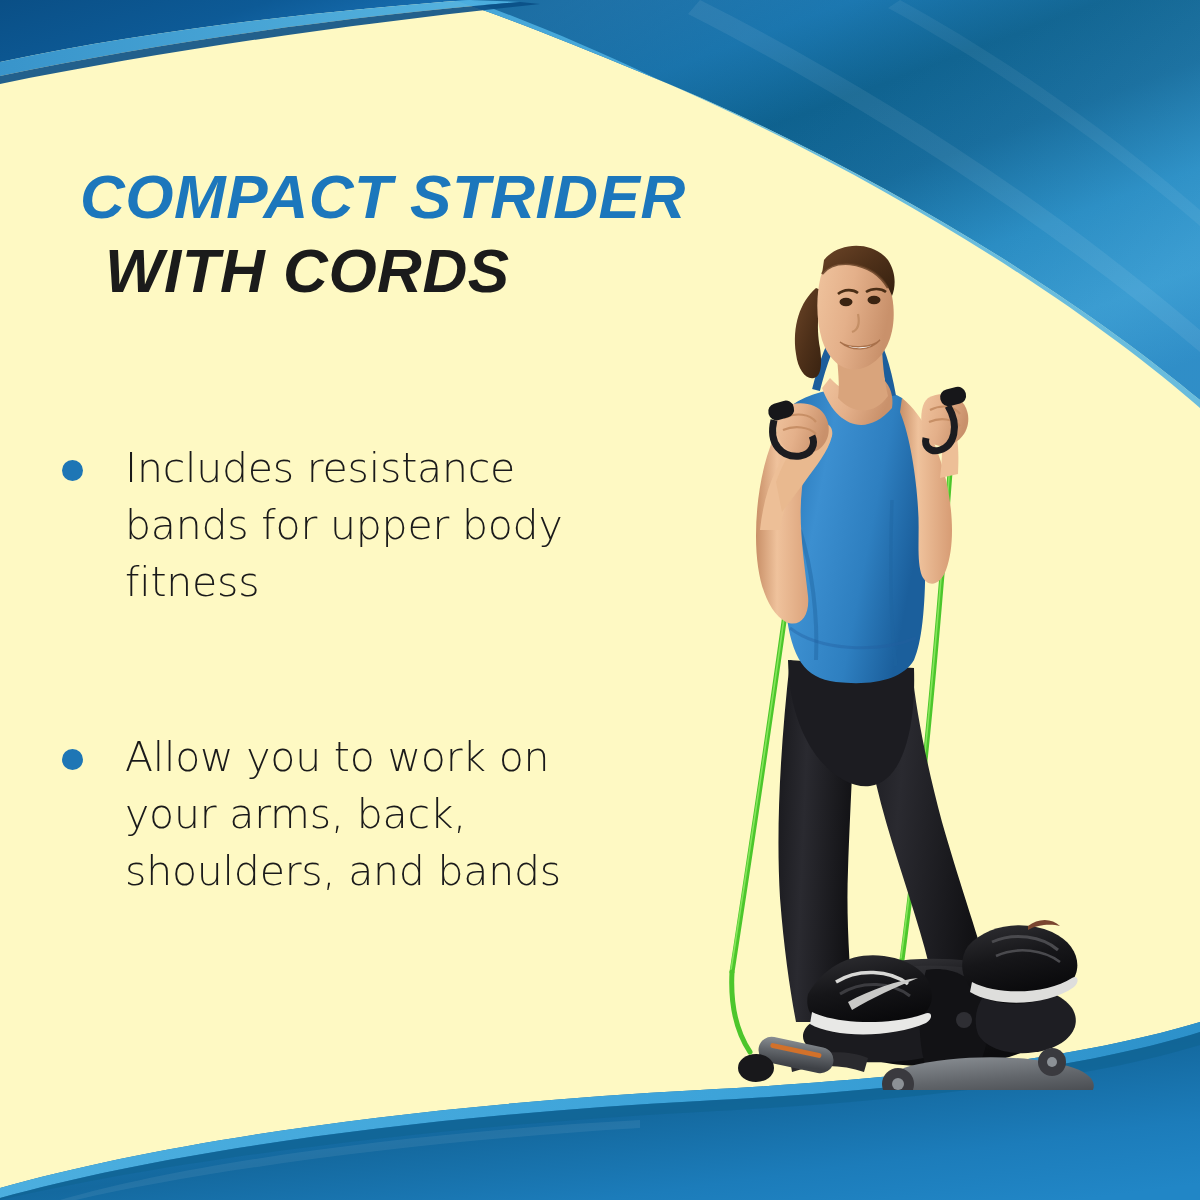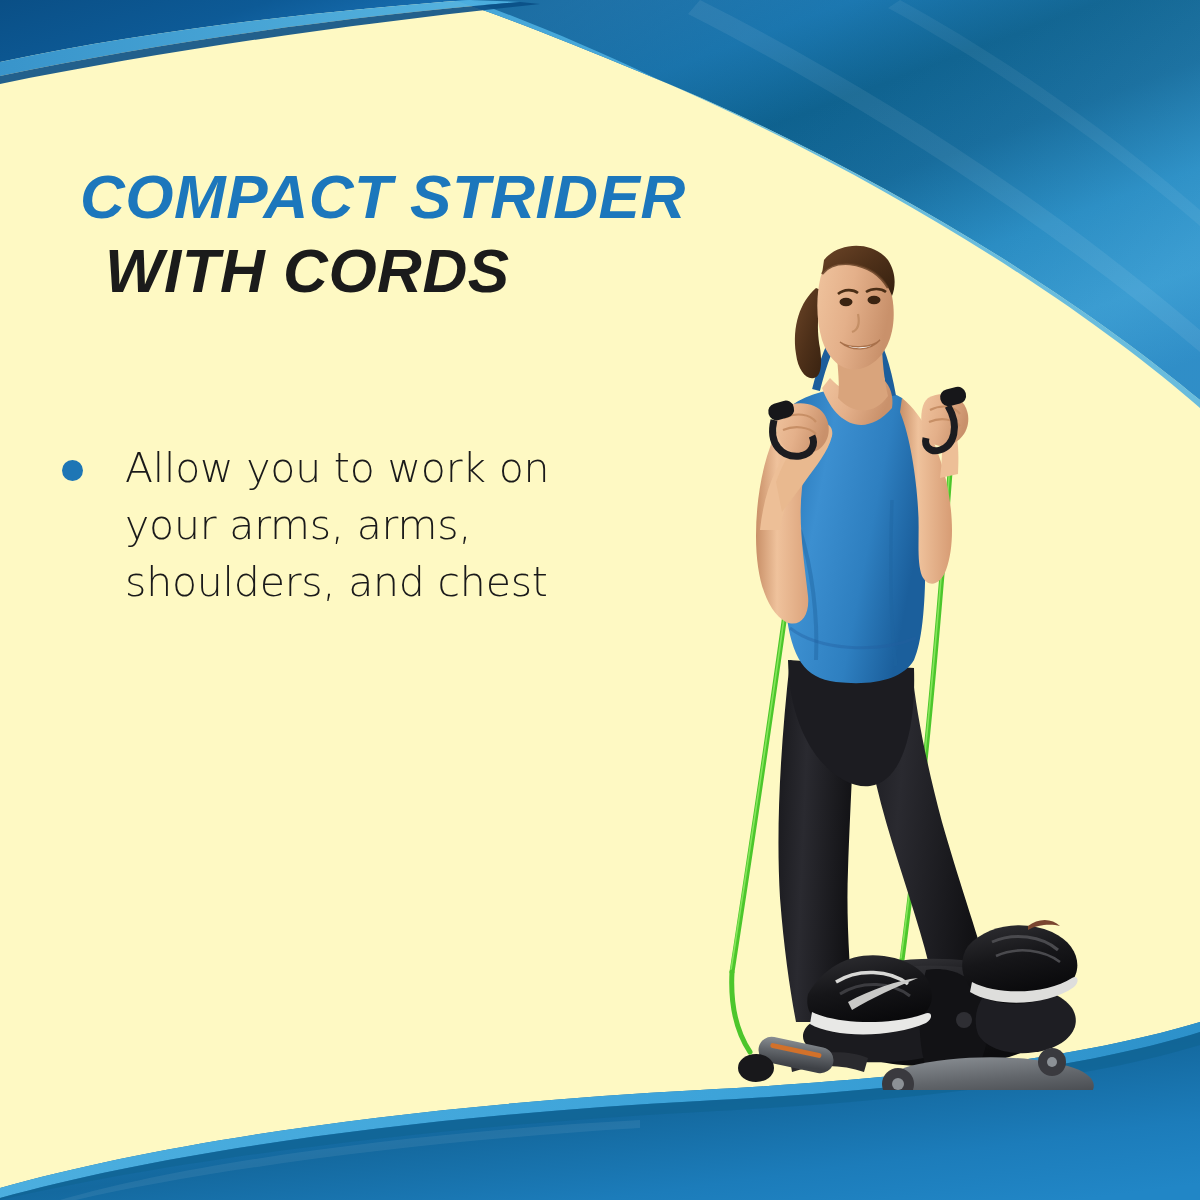--- a/index.html
+++ b/index.html
@@ -109,23 +109,27 @@
       <path d="M 60,1200 C 200,1160 420,1132 640,1120 L 640,1128 C 424,1141 210,1169 76,1200 Z" fill="#ffffff" opacity="0.07"></path>
     </g>
   </svg>
 
   <div id="headline">
     <div class="hl-line" id="hl1">COMPACT STRIDER</div>
     <div class="hl-line" id="hl2">WITH CORDS</div>
   </div>
 
   <div id="bullets">
+    <div class="bullet-row" id="bullet-0">
+      <div class="bullet-dot"></div>
+      <div class="bullet-text">Includes resistance bands for upper body fitness</div>
+    </div>
     <div class="bullet-row" id="bullet-1">
       <div class="bullet-dot"></div>
-      <div class="bullet-text">Allow you to work on your arms, arms, shoulders, and chest</div>
+      <div class="bullet-text">Allow you to work on your arms, back, shoulders, and bands</div>
     </div>
   </div>
 
   <svg id="photo" viewBox="0 0 520 860" width="520" height="860" preserveAspectRatio="none">
     <defs>
       <linearGradient id="skin" x1="0" y1="0" x2="1" y2="0.3">
         <stop offset="0" stop-color="#F0C49E"></stop>
         <stop offset="0.5" stop-color="#E4B08A"></stop>
         <stop offset="1" stop-color="#C9916B"></stop>
       </linearGradient>

